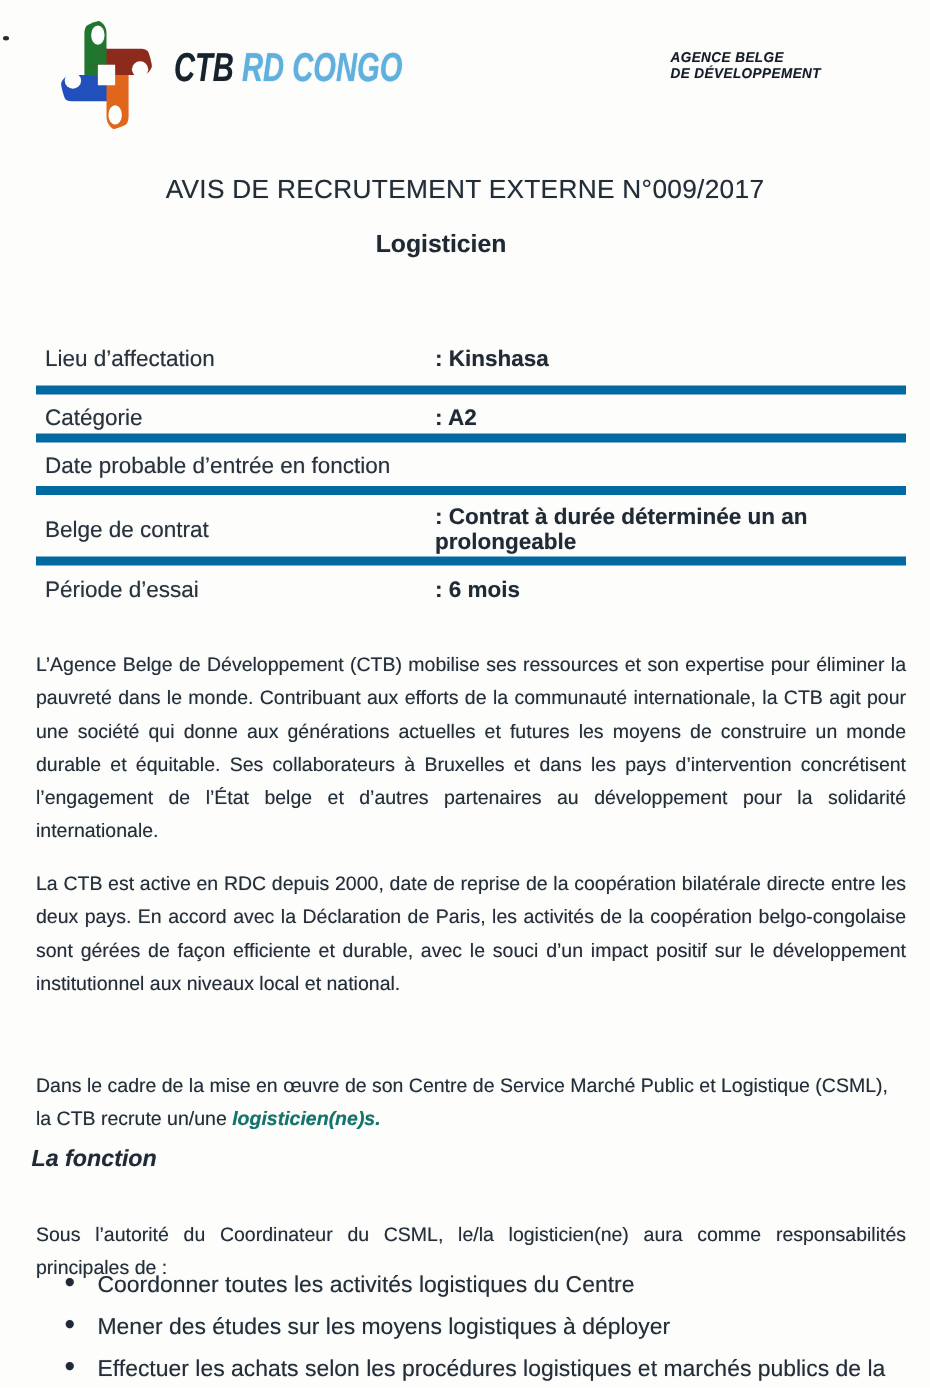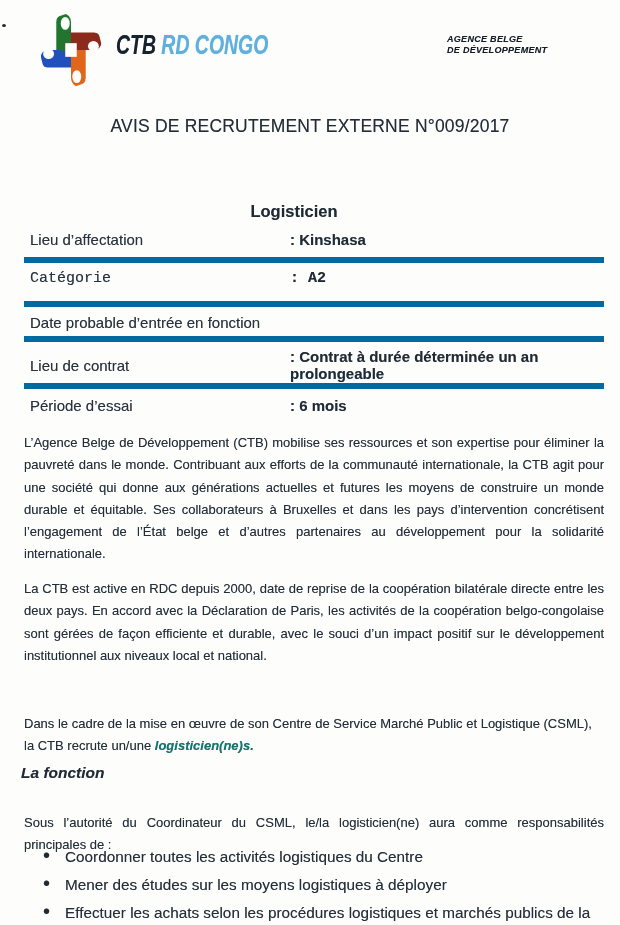--- a/index.html
+++ b/index.html
@@ -30,35 +30,35 @@
   }
   .speck{position:absolute;left:2px;top:24px;width:4px;height:3px;background:#2a2a2a;border-radius:50%;}
 
   
   .doc-title{
     position:absolute;left:0;top:116px;width:620px;
     text-align:center;font-size:17.5px;letter-spacing:.2px;color:#222d38;
   }
   .doc-position{
     position:absolute;left:0;top:154px;width:588px;
-    text-align:center;font-size:16.5px;font-weight:bold;color:#1e2933;margin-top:48px;
+    text-align:center;font-size:16.5px;font-weight:bold;color:#1e2933;
   }
 
   
   .details{position:absolute;left:24px;top:226px;width:580px;font-size:15px;}
   .drow{
     display:grid;grid-template-columns:266px 1fr;
     align-items:center;
     border-bottom:6px solid #0369a1;
   }
   .drow:last-child{border-bottom:none;}
   .drow .lbl{line-height:19px;color:#28323d;padding-left:6px;}
   .drow .val{font-weight:bold;line-height:17px;color:#1f2a35;}
   .drow:nth-child(1){padding:4px 0 8px;}
-  .drow:nth-child(2){padding:6px 0 13px;font-family:Liberation Mono, monospace;}
+  .drow:nth-child(2){padding:6px 0 1px;}
   .drow:nth-child(3){padding:6px 0 4px;}
   .drow:nth-child(4){padding:6px 0 1px;}
   .drow:nth-child(5){padding:7px 0 8px;}
 
   
   .para{
     position:absolute;left:24px;width:580px;
     font-size:13px;line-height:22.3px;color:#232e39;
   }
   .just{text-align:justify;}
@@ -132,21 +132,21 @@
       <div class="val">: Kinshasa</div>
     </div>
     <div class="drow">
       <div class="lbl">Catégorie</div>
       <div class="val">: A2</div>
     </div>
     <div class="drow">
       <div class="lbl">Date probable d’entrée en fonction</div>
     </div>
     <div class="drow">
-      <div class="lbl">Lieu de contrat</div>
+      <div class="lbl">Belge de contrat</div>
       <div class="val">: Contrat à durée déterminée un an prolongeable</div>
     </div>
     <div class="drow">
       <div class="lbl">Période d’essai</div>
       <div class="val">: 6 mois</div>
     </div>
   </div>
 
   <p class="para just p1">L’Agence Belge de Développement (CTB) mobilise ses ressources et son expertise pour éliminer la pauvreté dans le monde. Contribuant aux efforts de la communauté internationale, la CTB agit pour une société qui donne aux générations actuelles et futures les moyens de construire un monde durable et équitable. Ses collaborateurs à Bruxelles et dans les pays d’intervention concrétisent l’engagement de l’État belge et d’autres partenaires au développement pour la solidarité internationale.</p>
 

